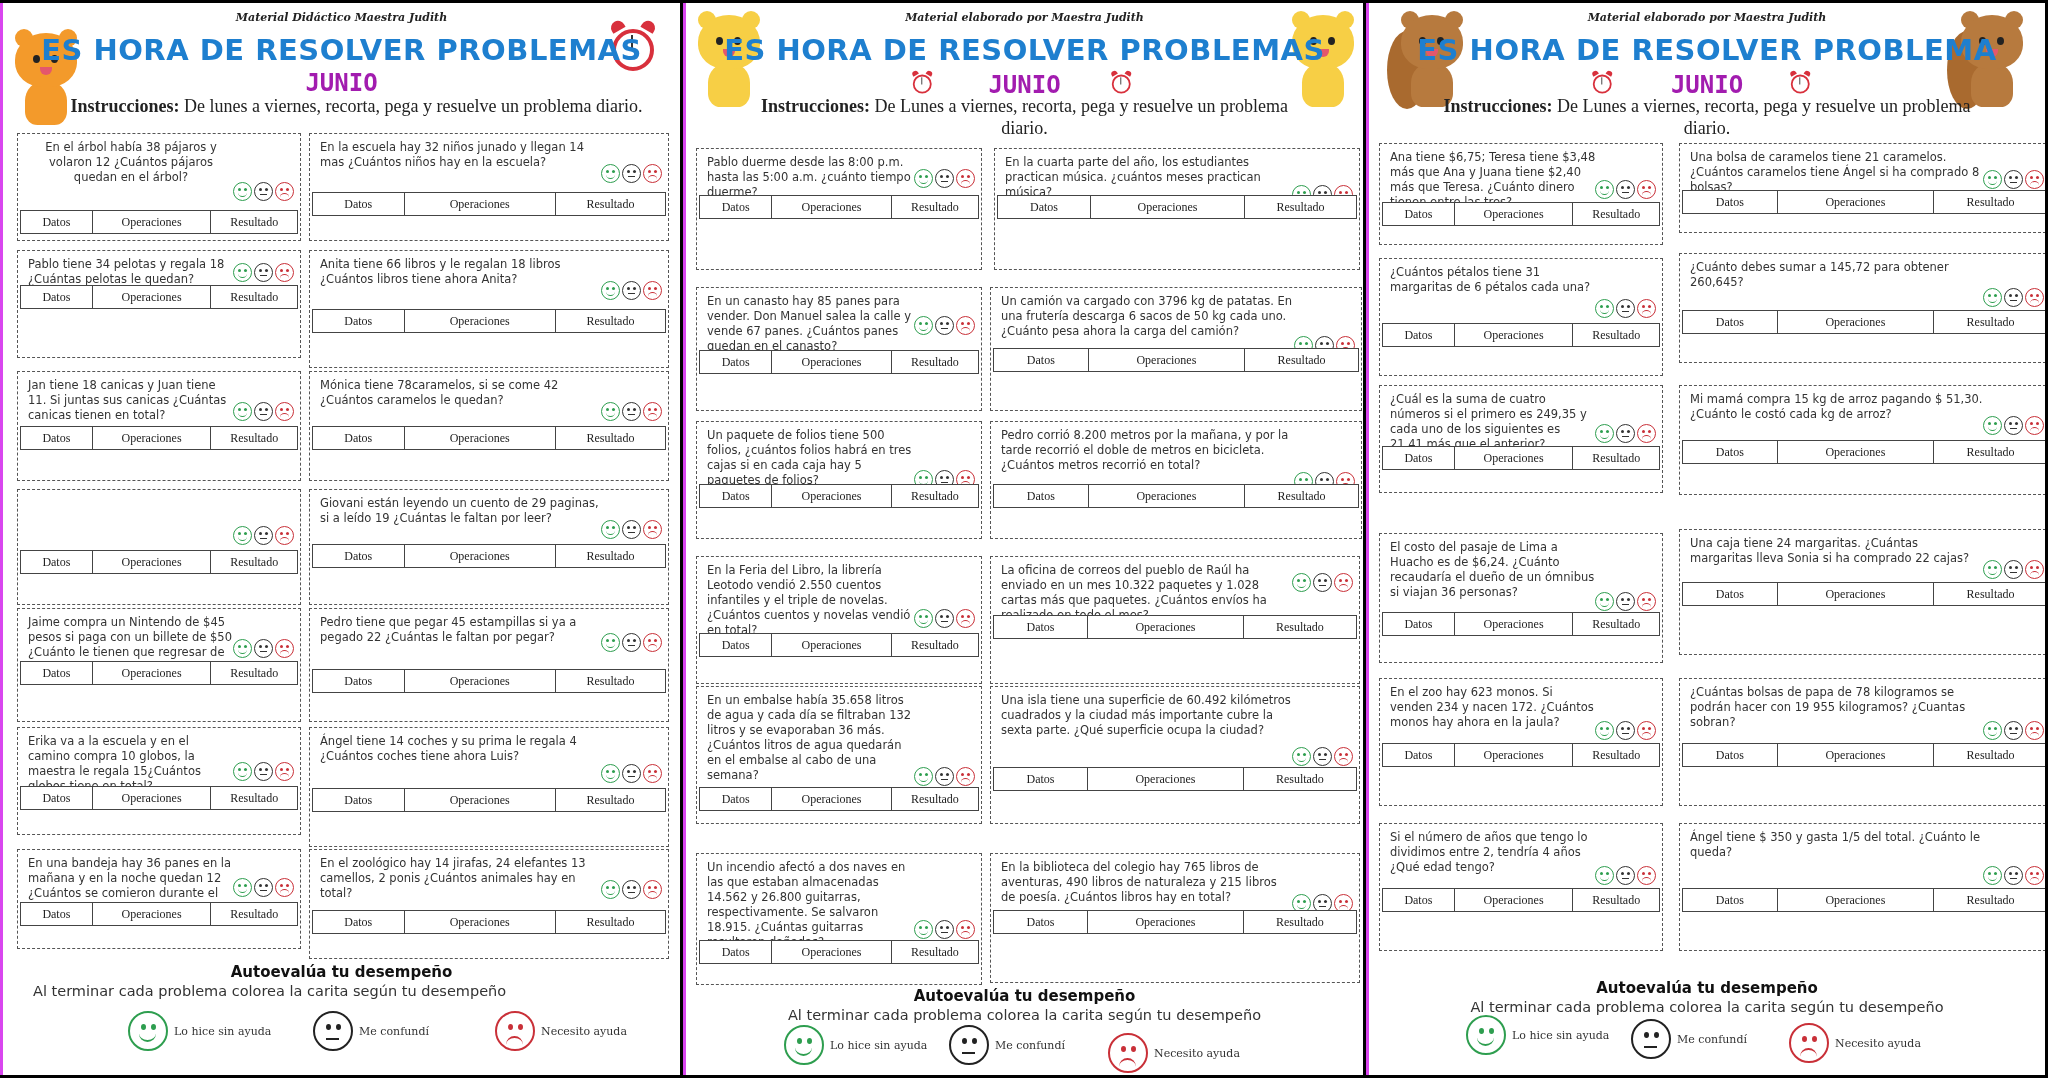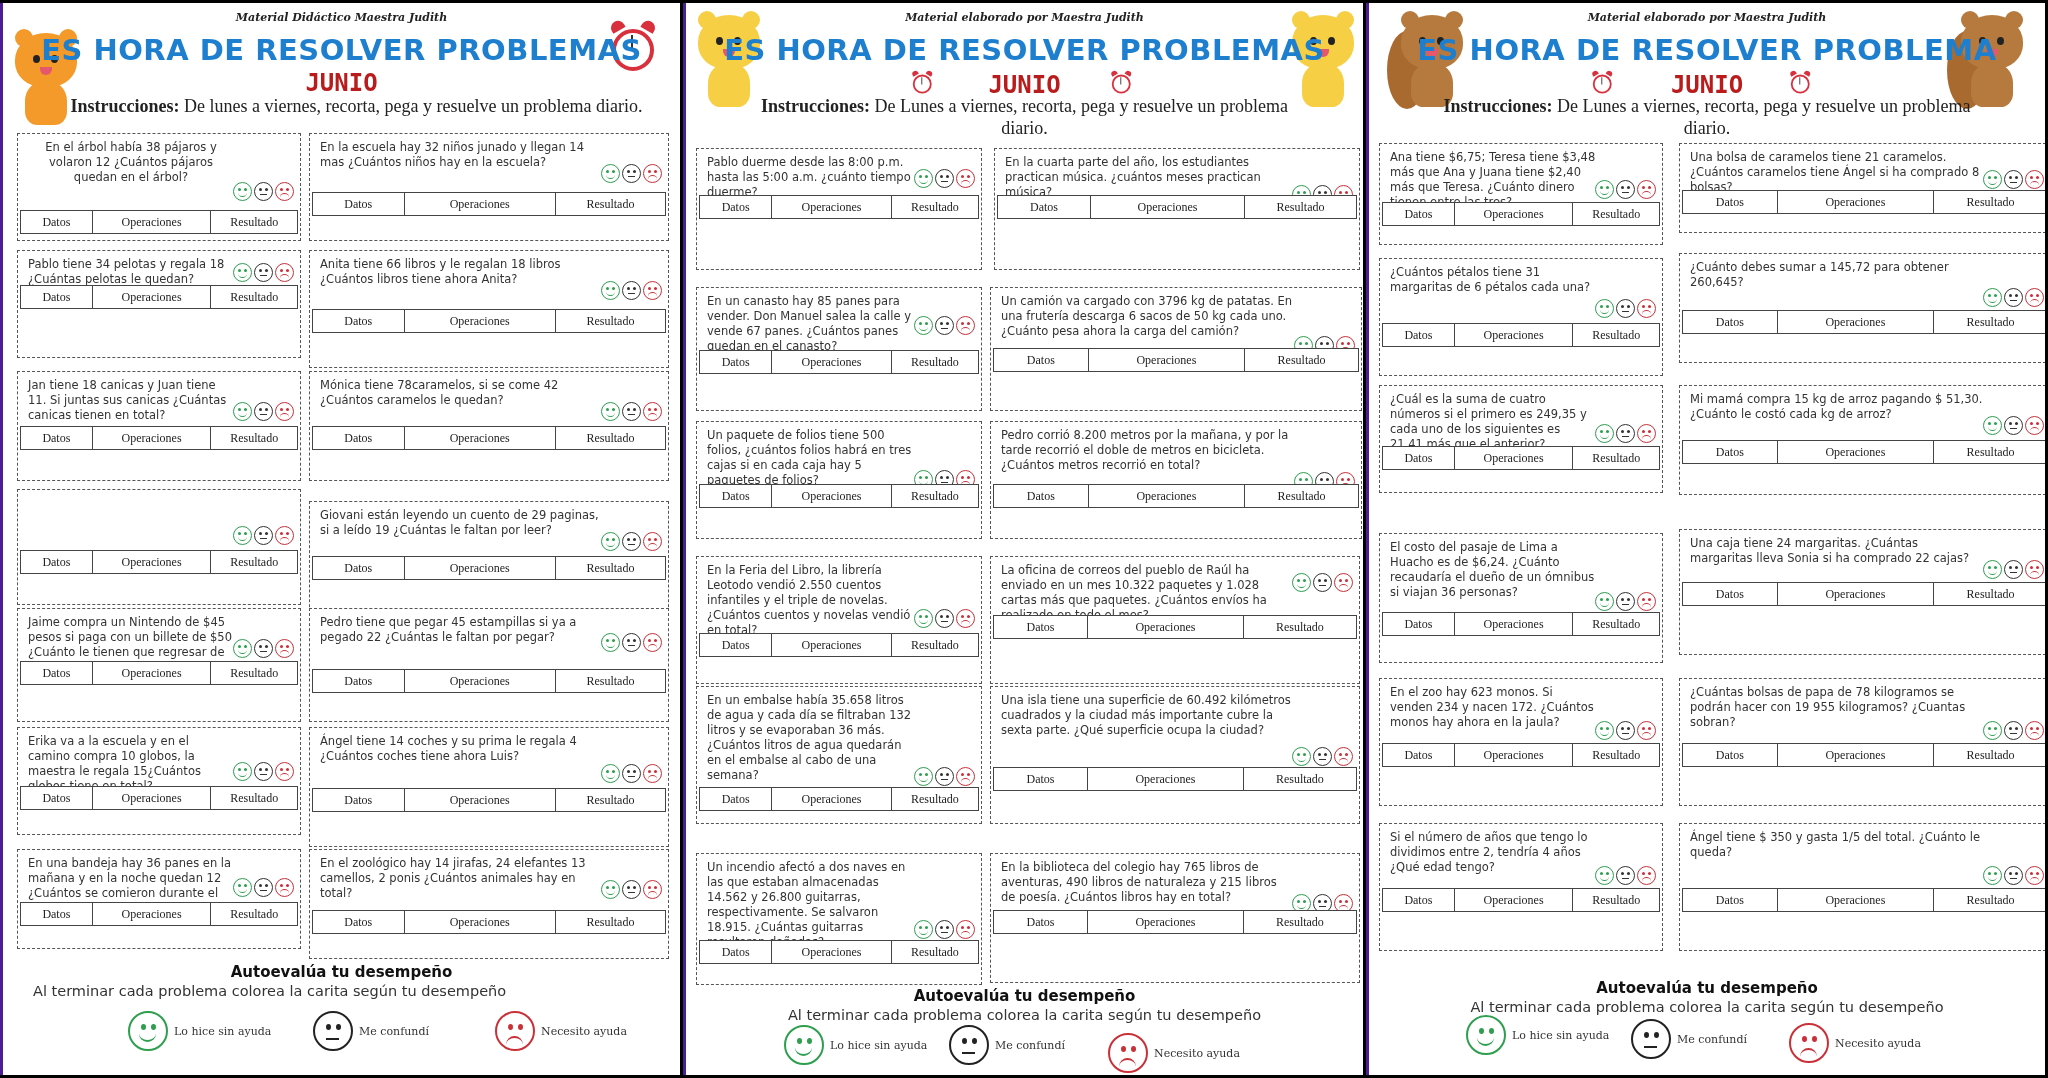--- a/index.html
+++ b/index.html
@@ -1,33 +1,33 @@
 <!DOCTYPE html>
 <html><head>
 <meta charset="utf-8">
 <style>
   * { box-sizing: border-box; margin: 0; padding: 0; }
   html, body { width: 2048px; height: 1078px; background: #000; overflow: hidden; }
   body { font-family: "Liberation Sans", sans-serif; color: #222; }
   .wrap { display: flex; width: 2048px; height: 1078px; background: #000; gap: 0; }
   .sheet {
     position: relative; background: #fff; height: 1072px; margin-top: 3px;
-    border-left: 3px solid #4c1d95; border-right: 3px solid #000;
+    border-left: 3px solid #d946ef; border-right: 3px solid #000;
     overflow: hidden;
   }
   .sheet.s1 { width: 683px; }
   .sheet.s2 { width: 683px; }
   .sheet.s3 { width: 682px; }
 
   .credit { position: absolute; top: 8px; left: 0; right: 0; text-align: center;
     font-family: "DejaVu Serif", serif; font-style: italic; font-weight: bold; font-size: 11px; color: #222; }
   .title { position: absolute; top: 30px; left: 0; right: 0; text-align: center;
     font-family: "DejaVu Sans", sans-serif; font-weight: bold; font-size: 29px; color: #1e7fcf; letter-spacing: 0.5px; }
   .month { position: absolute; top: 68px; left: 0; right: 0; text-align: center;
-    font-family: "DejaVu Sans Mono", monospace; font-weight: bold; font-size: 24px; color: #b91c1c; }
+    font-family: "DejaVu Sans Mono", monospace; font-weight: bold; font-size: 24px; color: #a21caf; }
   .instr { position: absolute; left: 70px; right: 70px; text-align: center;
     font-family: "Liberation Serif", serif; font-size: 18px; color: #222; line-height: 22px; }
   .instr b { font-weight: bold; }
   .s1 .instr { top: 92px; left: 40px; right: 10px; }
   .s2 .instr, .s3 .instr { top: 92px; }
 
   .mascot { position: absolute; width: 78px; height: 100px; }
   .mascot .head { position: absolute; left: 8px; top: 4px; width: 62px; height: 54px; border-radius: 50% 50% 45% 45%; }
   .mascot .body { position: absolute; left: 18px; top: 52px; width: 42px; height: 44px; border-radius: 45% 45% 30% 30%; }
   .mascot .ear-l, .mascot .ear-r { position: absolute; top: 0; width: 18px; height: 18px; border-radius: 50%; }
@@ -188,21 +188,21 @@
             <div class="face-i g"></div>
             <div class="face-i n"></div>
             <div class="face-i r"></div>
           </div>
           <div class="tbl" style="left:2px;right:2px;top:60px;">
             <div class="c c1">Datos</div>
             <div class="c c2">Operaciones</div>
             <div class="c c3">Resultado</div>
           </div>
         </div>
-        <div class="card" style="left: 306px; top: 486px; width: 360px; height: 116px; margin-top: 12px;">
+        <div class="card" style="left: 306px; top: 486px; width: 360px; height: 116px;">
           <div class="q" style="width:282px">Giovani están leyendo un cuento de 29 paginas, si a leído 19 ¿Cuántas le faltan por leer?</div>
           <div class="faces" style="right:6px;top:30px;">
             <div class="face-i g"></div>
             <div class="face-i n"></div>
             <div class="face-i r"></div>
           </div>
           <div class="tbl" style="left:2px;right:2px;top:54px;">
             <div class="c c1">Datos</div>
             <div class="c c2">Operaciones</div>
             <div class="c c3">Resultado</div>

